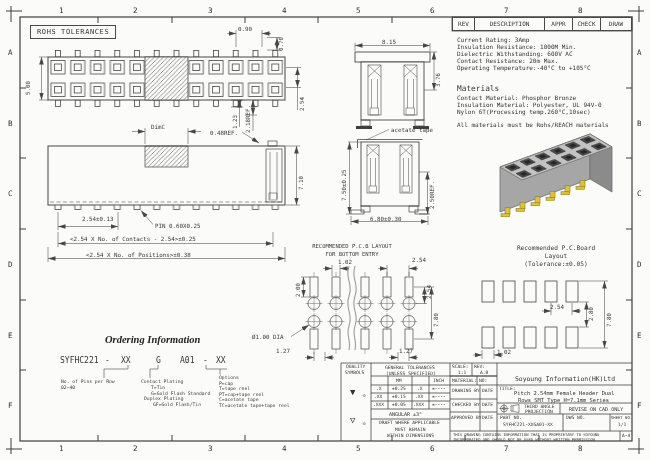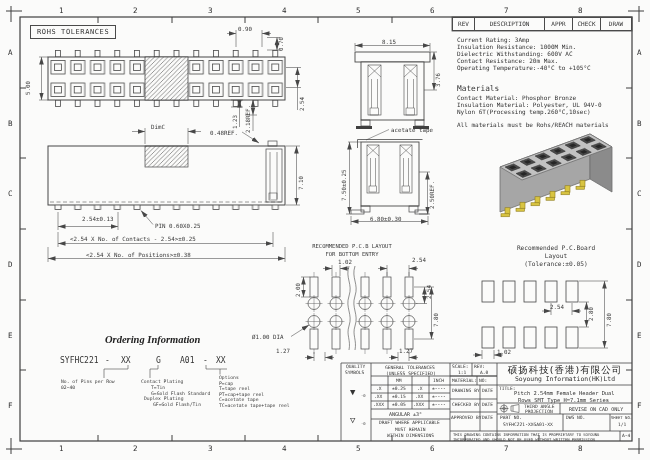--- a/index.html
+++ b/index.html
@@ -489,21 +489,20 @@
 <span class="tb t4" style="left:474px;top:365px">REV:</span>
 <span class="tb" style="left:480px;top:370.5px">A.0</span>
 <span class="tb t4" style="left:452px;top:378.5px">MATERIAL:</span>
 <span class="tb t4" style="left:479px;top:378.5px">NO:</span>
 <span class="tb t4" style="left:452px;top:388.5px">DRAWING BY</span>
 <span class="tb t4" style="left:482px;top:388.5px">DATE</span>
 <span class="tb t4" style="left:452px;top:402.5px">CHECKED BY</span>
 <span class="tb t4" style="left:482px;top:402.5px">DATE</span>
 <span class="tb t4" style="left:451px;top:416px">APPROVED BY</span>
 <span class="tb t4" style="left:482px;top:416px">DATE</span>
-<div class="cname">硕扬科技(香港)有限公司</div>
 <div class="cname2">Soyoung Information(HK)Ltd</div>
 <span class="tb t4" style="left:499px;top:387px">TITLE:</span>
 <span class="tb" style="left:514px;top:391px;font-size:5.4px">Pitch 2.54mm Female Header Dual</span>
 <span class="tb" style="left:518px;top:397.5px;font-size:5.4px">Rows SMT Type H=7.1mm Series</span>
 <span class="tb t4" style="left:524px;top:405px">THIRD ANGLE</span>
 <span class="tb t4" style="left:525px;top:409.5px">PROJECTION</span>
 <span class="tb" style="left:569px;top:406.5px;font-size:5px">REVISE ON CAD ONLY</span>
 <span class="tb t4" style="left:500px;top:416px">PART NO.</span>
 <span class="tb t4" style="left:503px;top:423px">SYFHC221-XXGA01-XX</span>
 <span class="tb t4" style="left:566px;top:416px">DWG NO.</span>

